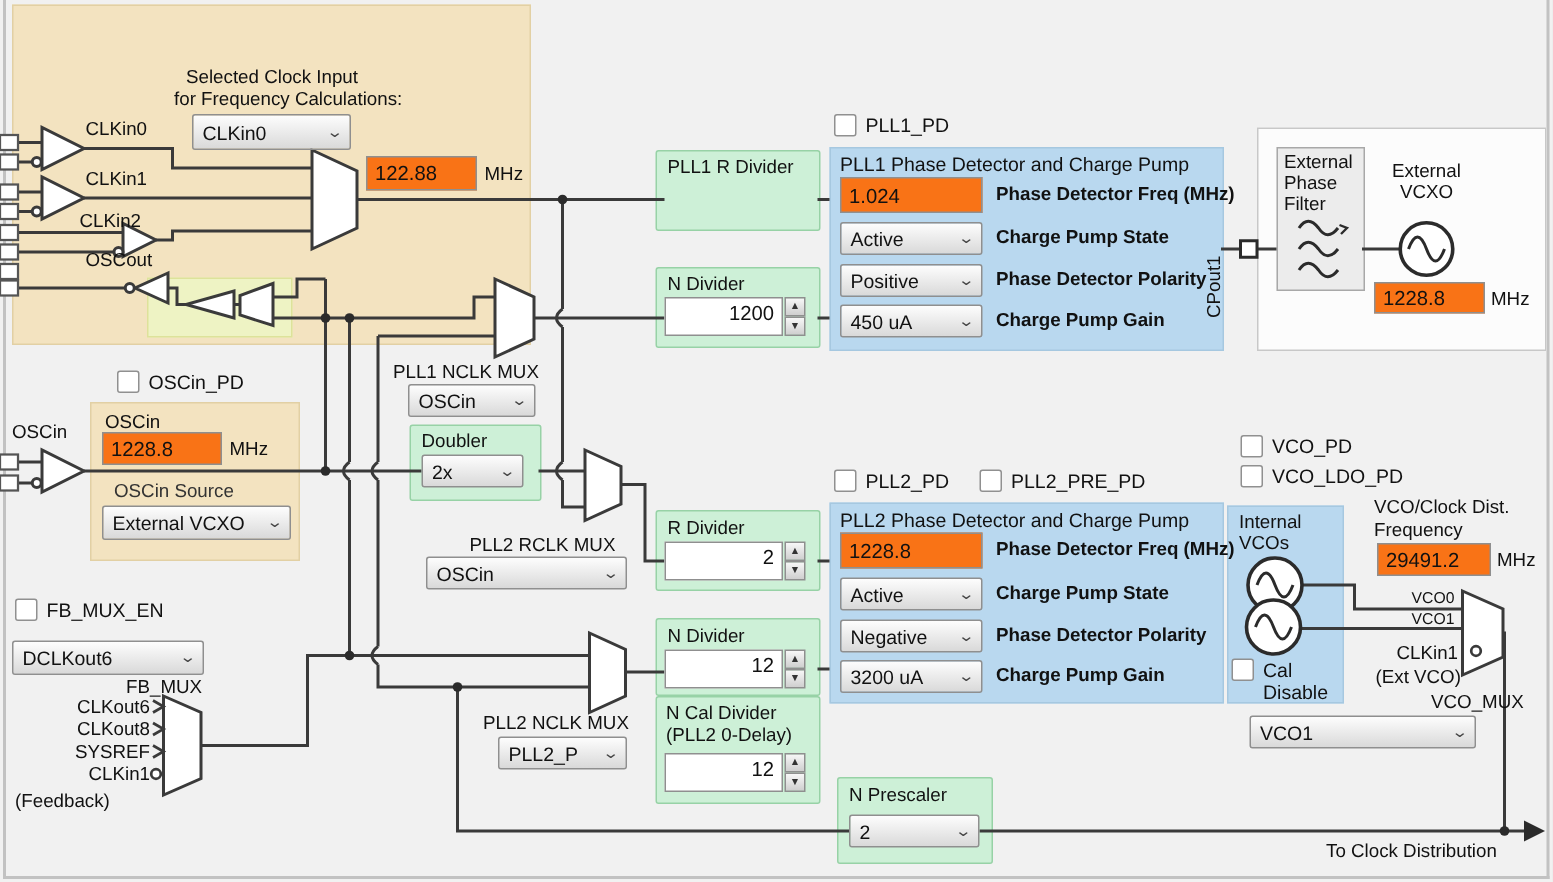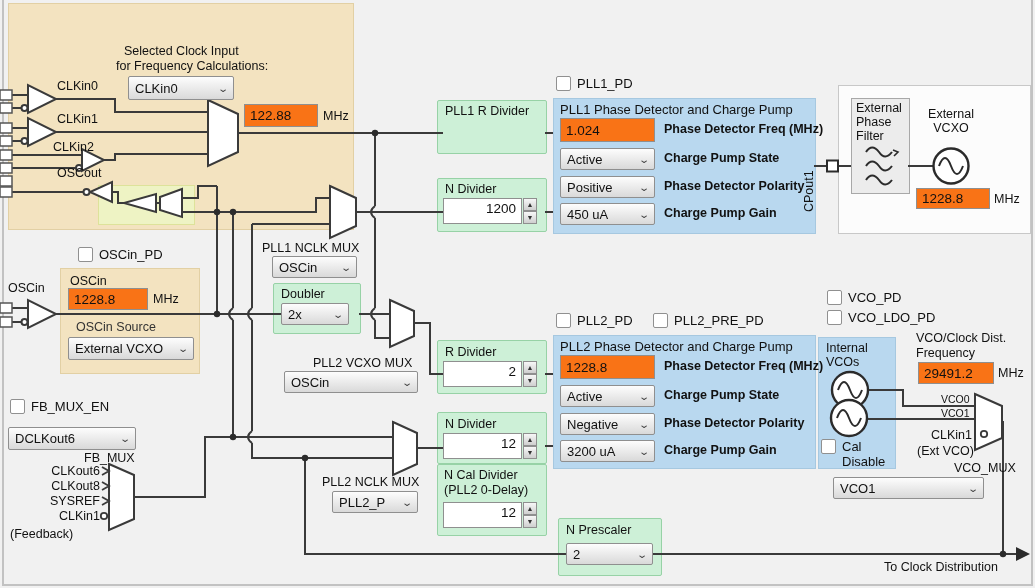--- a/index.html
+++ b/index.html
@@ -277,21 +277,21 @@
   </div>
   <div class="abs z3 lbl b" style="left:916px;top:107px;width:70px;text-align:center;line-height:14px;">
     <div>External</div>
       <div>VCXO</div>
   </div>
   <div class="abs input z3" style="left:916px;top:188px;width:74px;height:21px;">
       <span>1228.8</span>
     </div>
   <div class="abs z3 lbl b" style="left:994px;top:192px;">MHz</div>
 
-  <div class="abs z3 lbl" style="left:313px;top:356px;">PLL2 VCXO MUX</div>
+  <div class="abs z3 lbl" style="left:313px;top:356px;">PLL2 RCLK MUX</div>
   <div class="abs dd z3" style="left:284px;top:371px;width:134px;height:22px;">
     <span>OSCin</span>
       <span class="chev">⌄</span>
   </div>
 
   <div class="abs z3 lbl b" style="left:445px;top:345px;">R Divider</div>
   <div class="abs spin z3" style="left:443px;top:361px;width:94px;height:26px;">
     <span class="val">2</span>
     <span class="btns">
         <div>▲</div>

